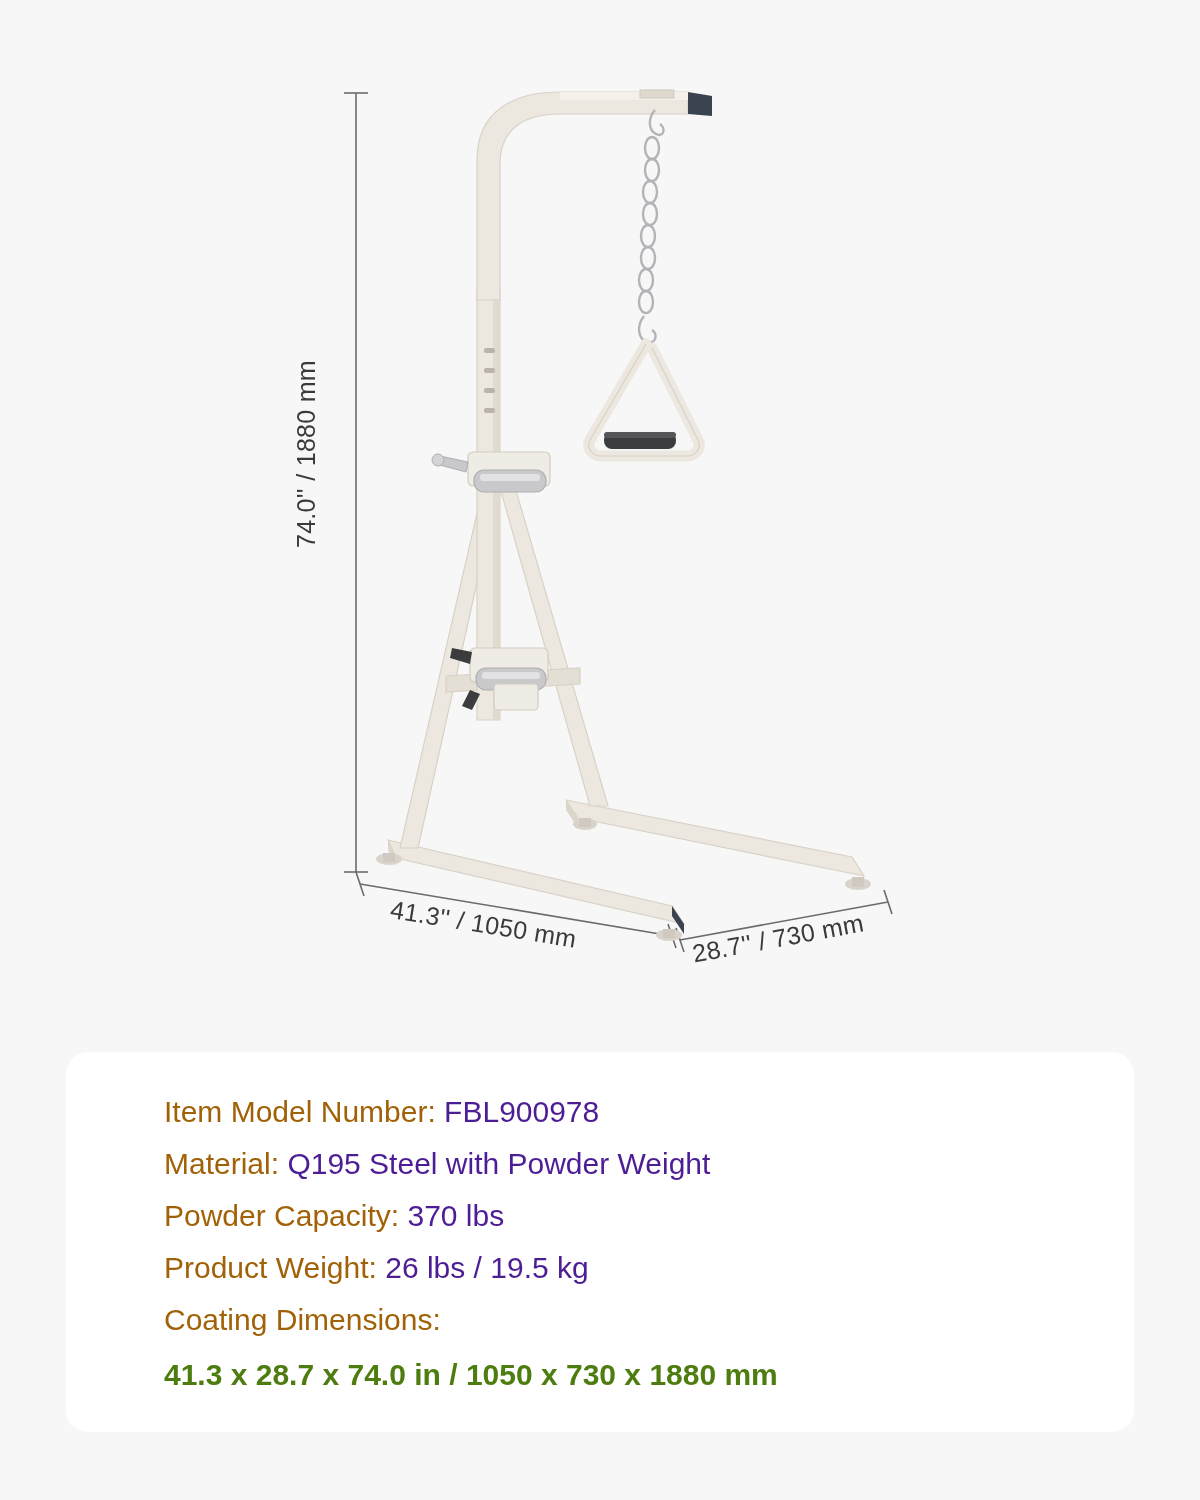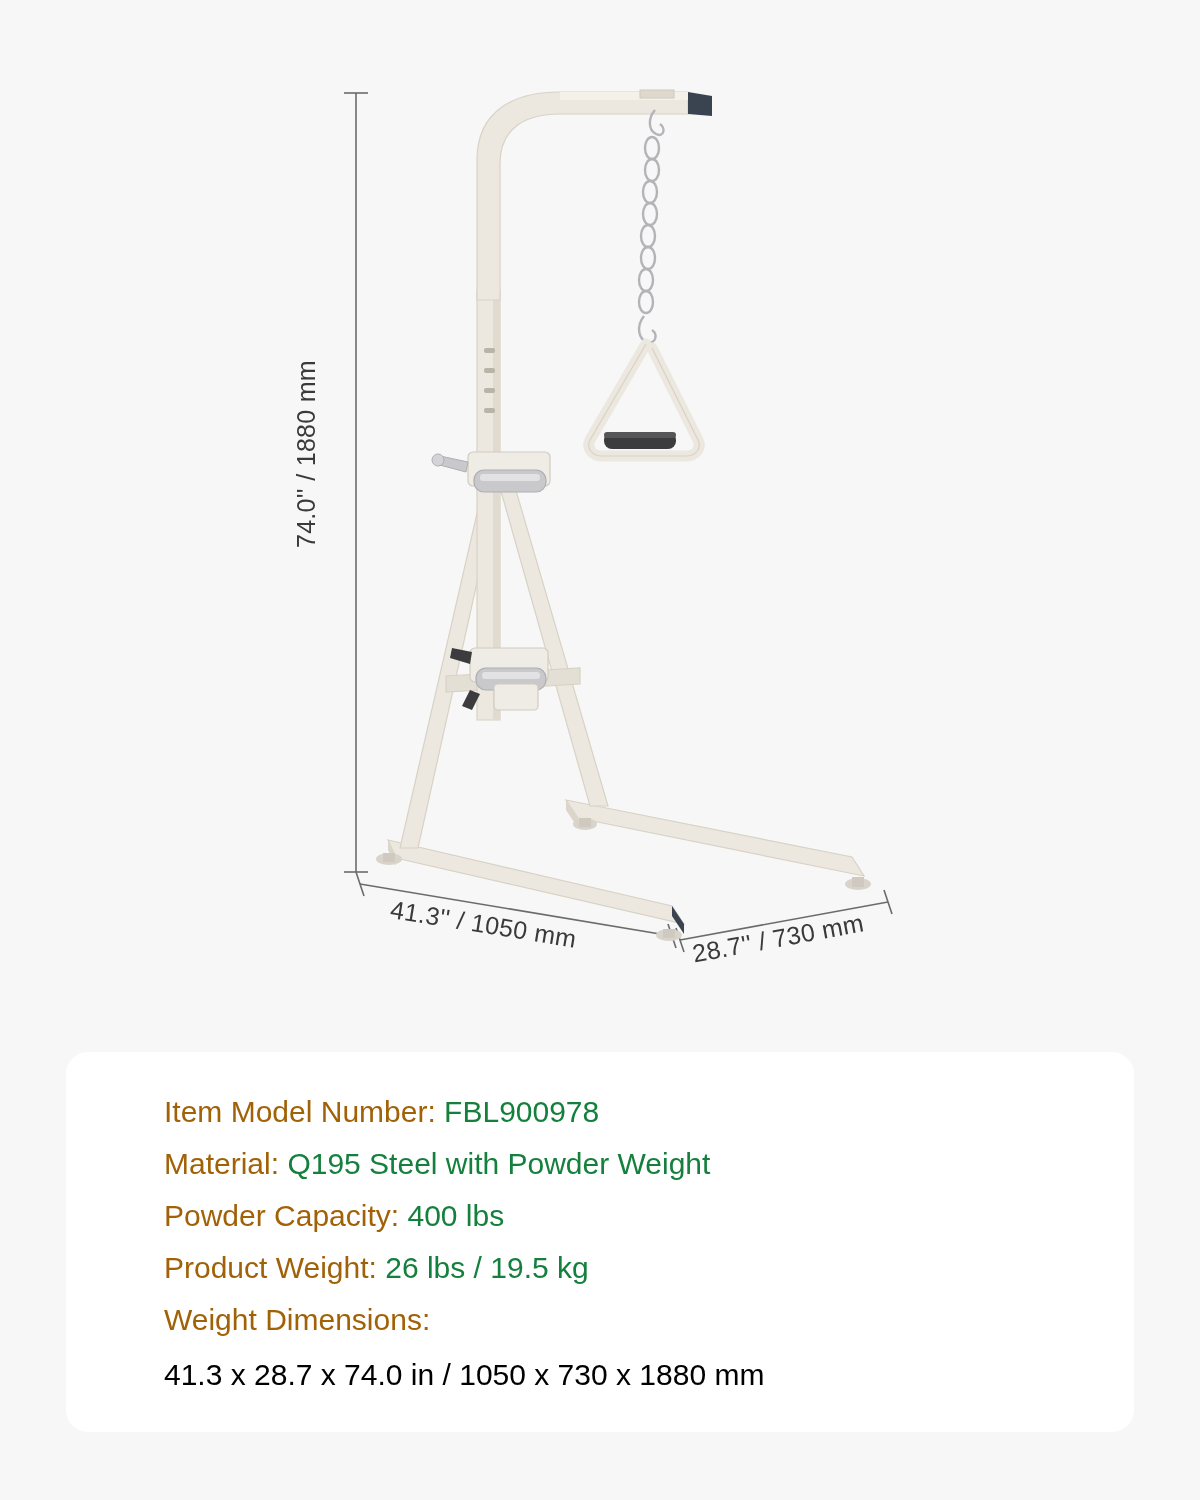--- a/index.html
+++ b/index.html
@@ -78,28 +78,29 @@
   .spec-row {
     font-size: 30px;
     line-height: 52px;
     color: #1f1f1f;
     white-space: nowrap;
   }
   .spec-label {
     color: #a16207;
   }
   .spec-value {
-    color: #15803d;
+    color: #4c1d95;
     margin-top: 16px;
   }
   .spec-dims-value {
     display: block;
-    color: #000000;
+    color: #4d7c0f;
     font-size: 30px;
     line-height: 58px;
+    font-weight: bold;
   }
 </style>
 </head>
 <body>
 
 <div class="page">
 
   <div class="illustration">
     <svg width="1200" height="1040" viewBox="0 0 1200 1040" xmlns="http://www.w3.org/2000/svg">
 
@@ -224,29 +225,29 @@
         <span class="spec-value">FBL900978</span>
       </div>
 
       <div class="spec-row">
         <span class="spec-label">Material:</span>
         <span class="spec-value">Q195 Steel with Powder Weight</span>
       </div>
 
       <div class="spec-row">
         <span class="spec-label">Powder Capacity:</span>
-        <span class="spec-value">400 lbs</span>
+        <span class="spec-value">370 lbs</span>
       </div>
 
       <div class="spec-row">
         <span class="spec-label">Product Weight:</span>
         <span class="spec-value">26 lbs / 19.5 kg</span>
       </div>
 
       <div class="spec-row">
-        <span class="spec-label">Weight Dimensions:</span>
+        <span class="spec-label">Coating Dimensions:</span>
         <span class="spec-dims-value">41.3 x 28.7 x 74.0 in / 1050 x 730 x 1880 mm</span>
       </div>
 
     </div>
   </div>
 
 </div>
 
 </body></html>

